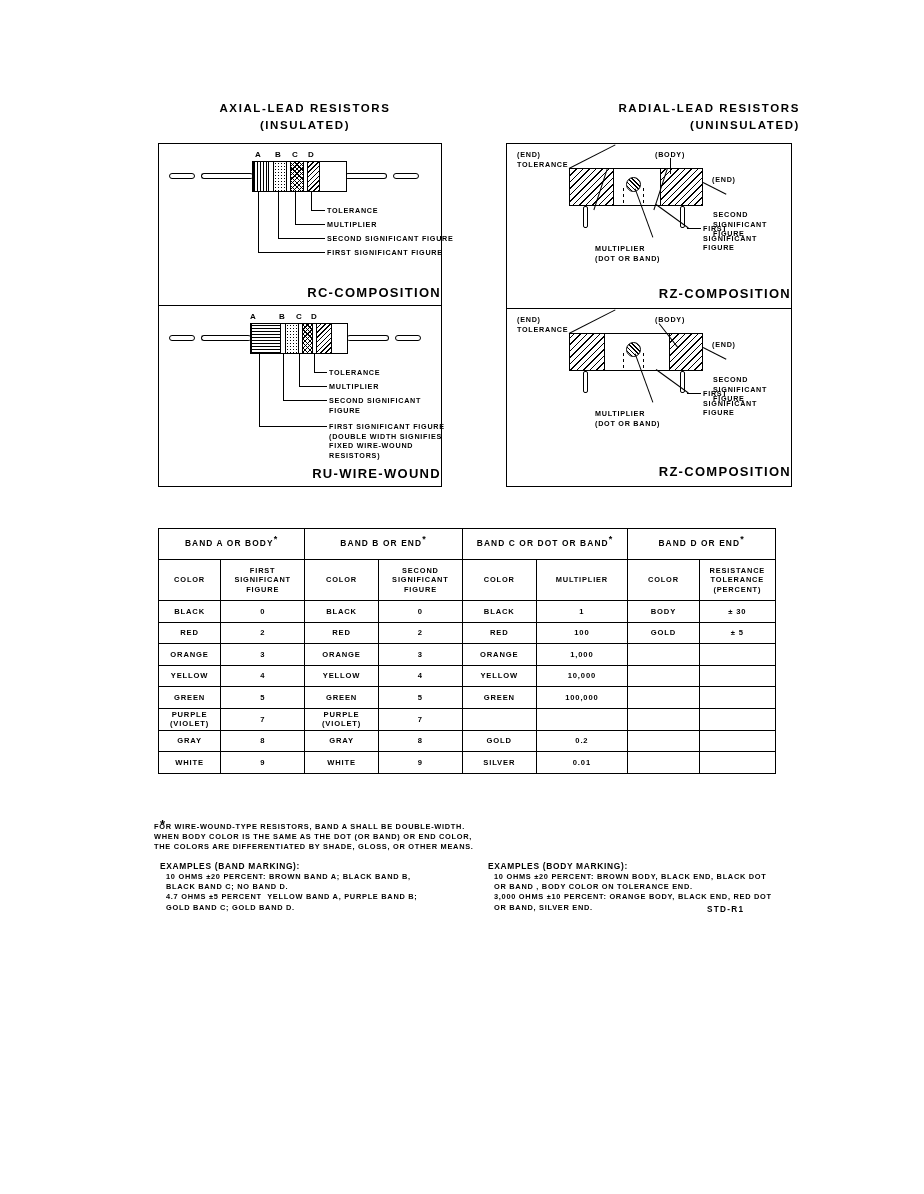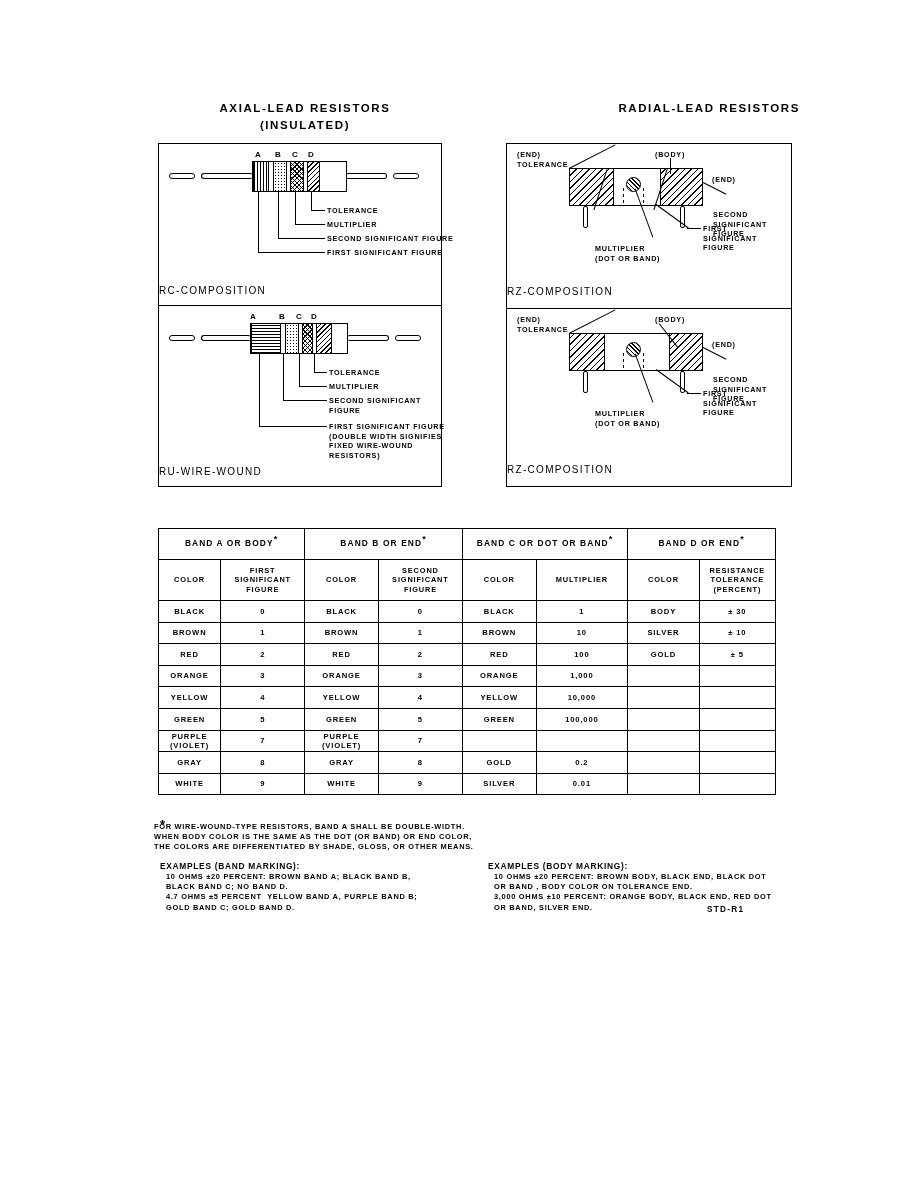--- a/index.html
+++ b/index.html
@@ -12,22 +12,22 @@
 
   
   .fig-title{
     position:absolute;text-align:center;letter-spacing:1.6px;
     font-size:11.5px;font-weight:bold;line-height:17px;
   }
 
   
   .panel{position:absolute;border:1.6px solid #000;background:#fff;}
   .panel-caption{
-    position:absolute;width:100%;text-align:left;
-    font-size:10px;letter-spacing:1.3px;font-weight:normal;
+    position:absolute;width:100%;text-align:right;
+    font-size:13px;letter-spacing:1.3px;font-weight:bold;
   }
 
   
   .lbl{
     position:absolute;font-size:7.2px;letter-spacing:0.75px;
     font-weight:bold;line-height:9.6px;white-space:pre;
   }
   .lbl-band{
     position:absolute;font-size:8px;font-weight:bold;letter-spacing:0.5px;
   }
@@ -87,20 +87,21 @@
 
 <div class="page">
 
   <div class="fig-title" style="left:160px;top:100px;width:290px;">
     <div>AXIAL-LEAD RESISTORS</div>
     <div>(INSULATED)</div>
   </div>
 
   <div class="fig-title" style="left:510px;top:100px;width:290px;text-align:right;">
     <div>RADIAL-LEAD RESISTORS</div>
+    <div>(UNINSULATED)</div>
   </div>
 
   <div class="panel" style="left:158px;top:143px;width:282px;height:162px;">
 
     <div class="lbl-band" style="left:96px;top:6px;">A</div>
     <div class="lbl-band" style="left:116px;top:6px;">B</div>
     <div class="lbl-band" style="left:133px;top:6px;">C</div>
     <div class="lbl-band" style="left:149px;top:6px;">D</div>
 
     <div class="lead" style="left:10px;top:29px;width:26px;height:6px;"></div>
@@ -291,30 +292,20 @@
           <td class="cell">BLACK</td>
           <td class="cell">0</td>
           <td class="cell">BLACK</td>
           <td class="cell">0</td>
           <td class="cell">BLACK</td>
           <td class="cell">1</td>
           <td class="cell">BODY</td>
           <td class="cell pm">± 30</td>
         </tr>
         <tr>
-          <td class="cell">BROWN</td>
-          <td class="cell">1</td>
-          <td class="cell">BROWN</td>
-          <td class="cell">1</td>
-          <td class="cell">BROWN</td>
-          <td class="cell">10</td>
-          <td class="cell">SILVER</td>
-          <td class="cell pm">± 10</td>
-        </tr>
-        <tr>
           <td class="cell">RED</td>
           <td class="cell">2</td>
           <td class="cell">RED</td>
           <td class="cell">2</td>
           <td class="cell">RED</td>
           <td class="cell">100</td>
           <td class="cell">GOLD</td>
           <td class="cell pm">± 5</td>
         </tr>
         <tr>

